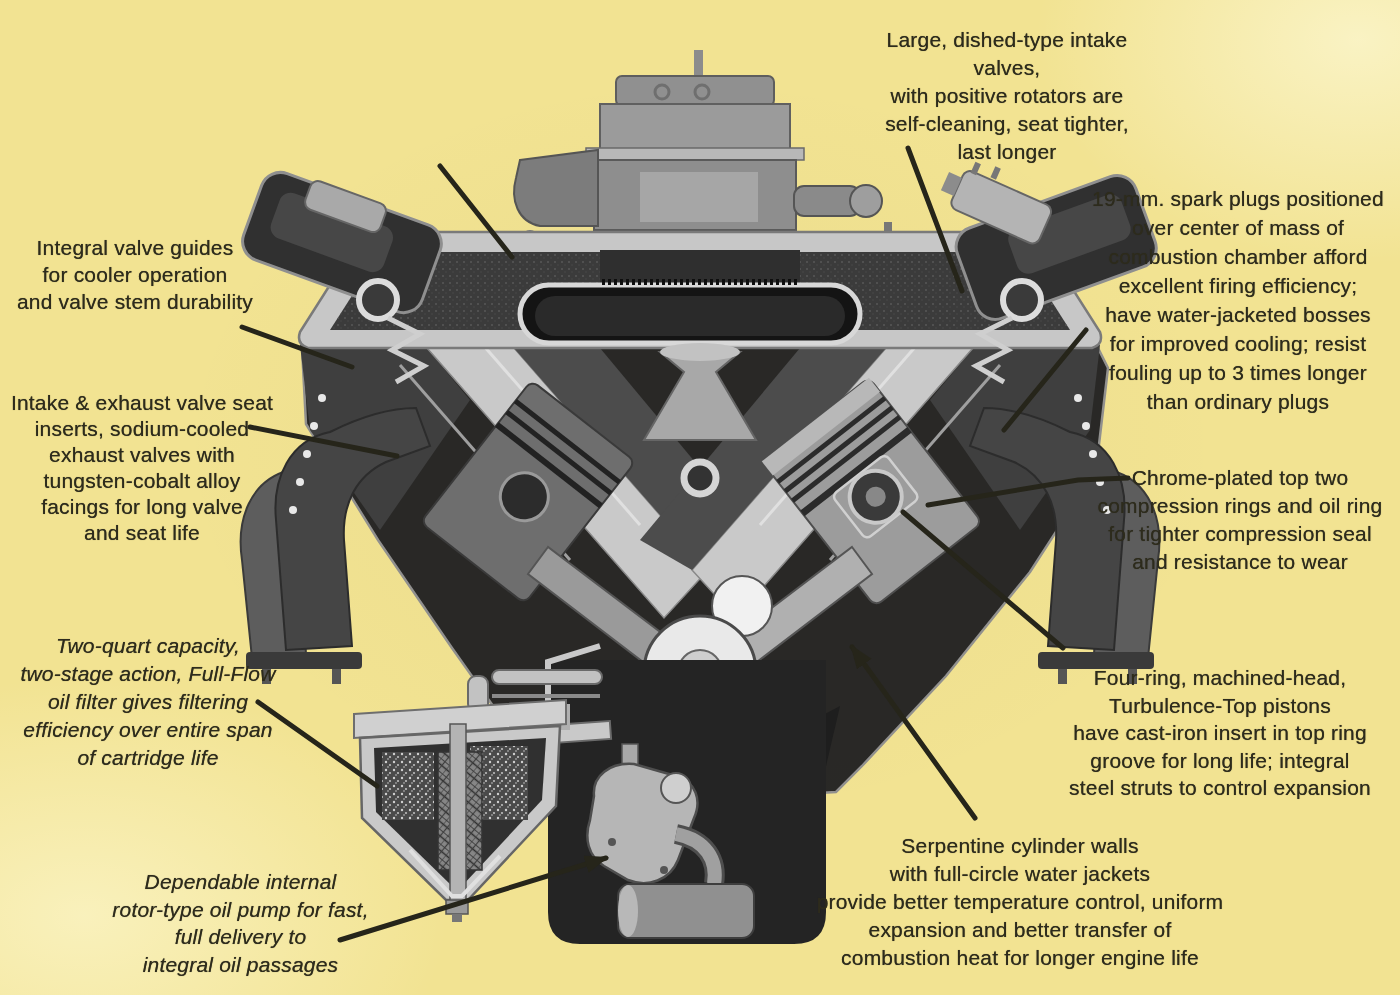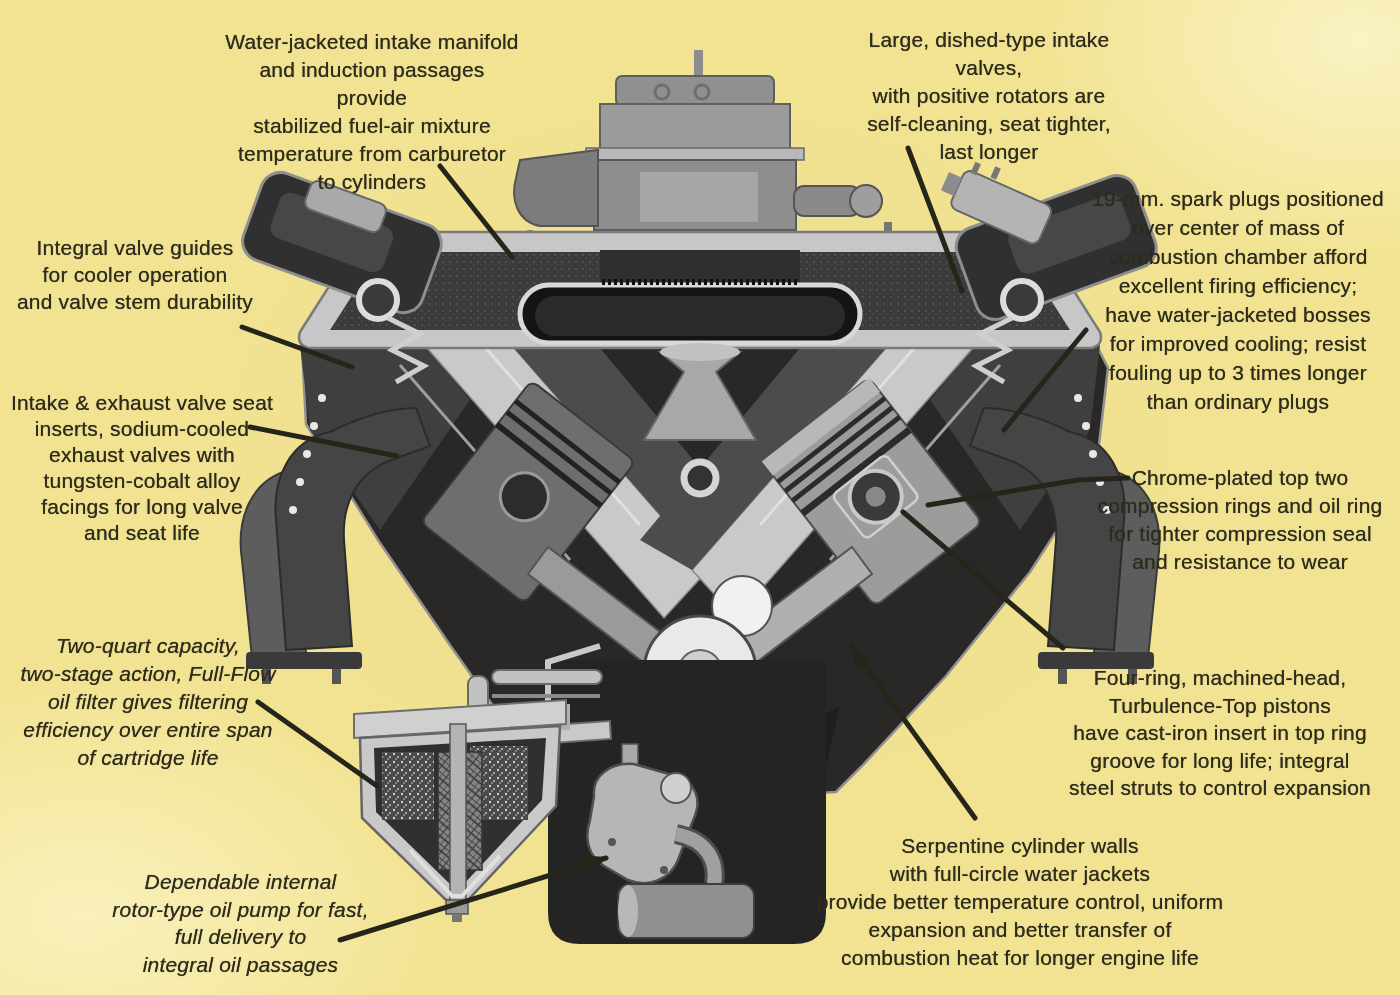--- a/index.html
+++ b/index.html
@@ -238,26 +238,21 @@
       <line x1="242" y1="327" x2="352" y2="367"></line>
       <line x1="250" y1="427" x2="397" y2="456"></line>
       <polyline points="928,505 1078,480 1128,478"></polyline>
       <line x1="1063" y1="648" x2="903" y2="512"></line>
       <line x1="975" y1="818" x2="852" y2="647" marker-end="url(#arrow)"></line>
       <line x1="258" y1="702" x2="377" y2="786"></line>
       <line x1="340" y1="940" x2="606" y2="858" marker-end="url(#arrow)"></line>
     </g>
   </svg>
 
-  <div class="ann" style="left:222px; top:28px;  width:300px;">Water-jacketed intake manifold
-and induction passages provide
-stabilized fuel-air mixture
-temperature from carburetor
-to cylinders</div>
-  <div class="ann" style="left:834px; top:26px;  width:310px;">Large, dished-type intake valves,
+  <div class="ann" style="left:852px; top:26px;  width:310px;">Large, dished-type intake valves,
 with positive rotators are
 self-cleaning, seat tighter,
 last longer</div>
   <div class="ann" style="left:1078px;top:184px; width:320px; line-height:29px;">19-mm. spark plugs positioned
 over center of mass of
 combustion chamber afford
 excellent firing efficiency;
 have water-jacketed bosses
 for improved cooling; resist
 fouling up to 3 times longer

